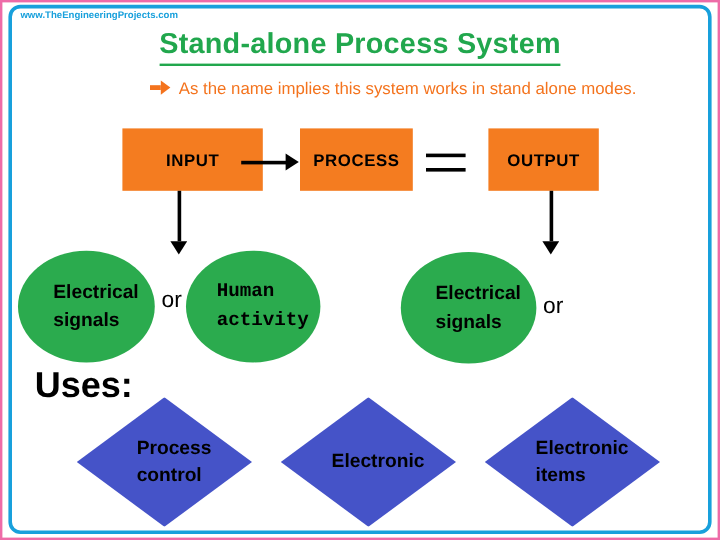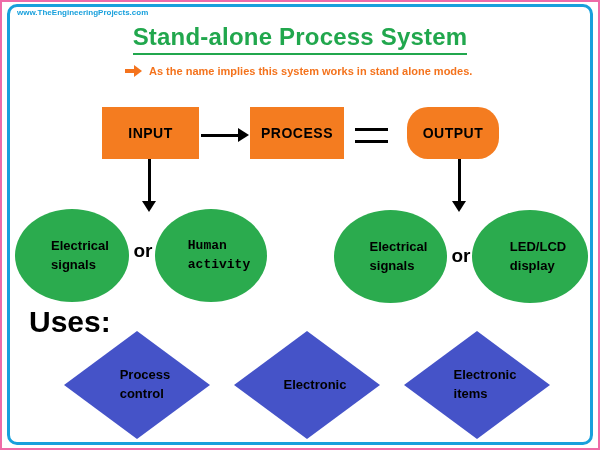--- a/index.html
+++ b/index.html
@@ -26,30 +26,30 @@
   }
   .subtitle {
     position:absolute; left:123px; top:63px; display:flex; align-items:center; gap:7px;
   }
   .subtitle-arrow { position:relative; width:17px; height:12px; }
   .subtitle-arrow .stem { position:absolute; left:0; top:4px; width:9px; height:4px;
     background:var(--subtitle_orange,#f4731d); }
   .subtitle-arrow .head { position:absolute; left:9px; top:0; width:0; height:0;
     border-left:8px solid var(--subtitle_orange,#f4731d);
     border-top:6px solid transparent; border-bottom:6px solid transparent; }
-  .subtitle-text { font-size:11px; font-weight:bold; color:var(--subtitle_orange,#f4731d); }
+  .subtitle-text { font-size:14px; font-weight:normal; color:var(--subtitle_orange,#f4731d); }
 
   .flow-box {
     position:absolute; top:105px; height:52px; background:var(--box_orange,#f47c20);
     display:flex; align-items:center; justify-content:center;
     font-size:14px; font-weight:bold; color:#000; letter-spacing:0.5px;
   }
-  .box-input   { left:100px; width:97px; }
+  .box-input   { left:100px; width:117px; }
   .box-process { left:248px; width:94px; }
-  .box-output  { left:405px; width:92px;border-radius:21px; }
+  .box-output  { left:405px; width:92px; }
 
   .h-arrow { position:absolute; left:199px; top:126px; width:48px; height:14px; }
   .h-arrow .stem { position:absolute; left:0; top:5.5px; width:38px; height:3px; background:#000; }
   .h-arrow .head { position:absolute; left:37px; top:0; width:0; height:0;
     border-left:11px solid #000; border-top:7px solid transparent; border-bottom:7px solid transparent; }
 
   .equals { position:absolute; left:353px; top:126px; }
   .equals .bar { width:33px; height:3px; background:#000; }
   .equals .bar + .bar { margin-top:9px; }
 
@@ -64,25 +64,25 @@
     position:absolute; top:207px; height:93px; border-radius:50%;
     background:var(--ellipse_green,#2bab4e);
     display:flex; align-items:center; justify-content:center;
   }
   .ellipse-1 { left:13px;  width:114px; }
   .ellipse-2 { left:153px; width:112px;font-family:Liberation Mono, monospace; }
   .ellipse-3 { left:332px; width:113px; top:208px; }
   .ellipse-4 { left:470px; width:116px; top:208px; }
 
   .shape-label {
-    font-size:13px; font-weight:bold; color:#000; line-height:1.45;
+    font-size:16px; font-weight:bold; color:#000; line-height:1.45;
     white-space:pre-line; text-align:left;margin-left:16px;
   }
   .or-label {
-    position:absolute; width:34px; text-align:center; font-size:19px; font-weight:bold; color:#000;
+    position:absolute; width:34px; text-align:center; font-size:19px; font-weight:normal; color:#000;
   }
   .or-left  { left:124px; top:238px; }
   .or-right { left:442px; top:243px; }
 
   .uses-heading {
     position:absolute; left:27px; top:303px; font-size:30px; font-weight:bold; color:#000;
   }
   .diamond {
     position:absolute; top:329px; width:146px; height:108px;
     background:var(--diamond_blue,#4553c8);
@@ -144,24 +144,20 @@
   <div class="ellipse ellipse-2">
     <span class="shape-label">Human
 activity</span>
   </div>
 
   <div class="ellipse ellipse-3">
     <span class="shape-label">Electrical
 signals</span>
   </div>
   <div class="or-label or-right">or</div>
-  <div class="ellipse ellipse-4">
-    <span class="shape-label">LED/LCD
-display</span>
-  </div>
 
   <div class="uses-heading">Uses:</div>
 
   <div class="diamond diamond-1">
     <span class="shape-label">Process
 control</span>
   </div>
   <div class="diamond diamond-2">
     <span class="shape-label">Electronic</span>
   </div>

